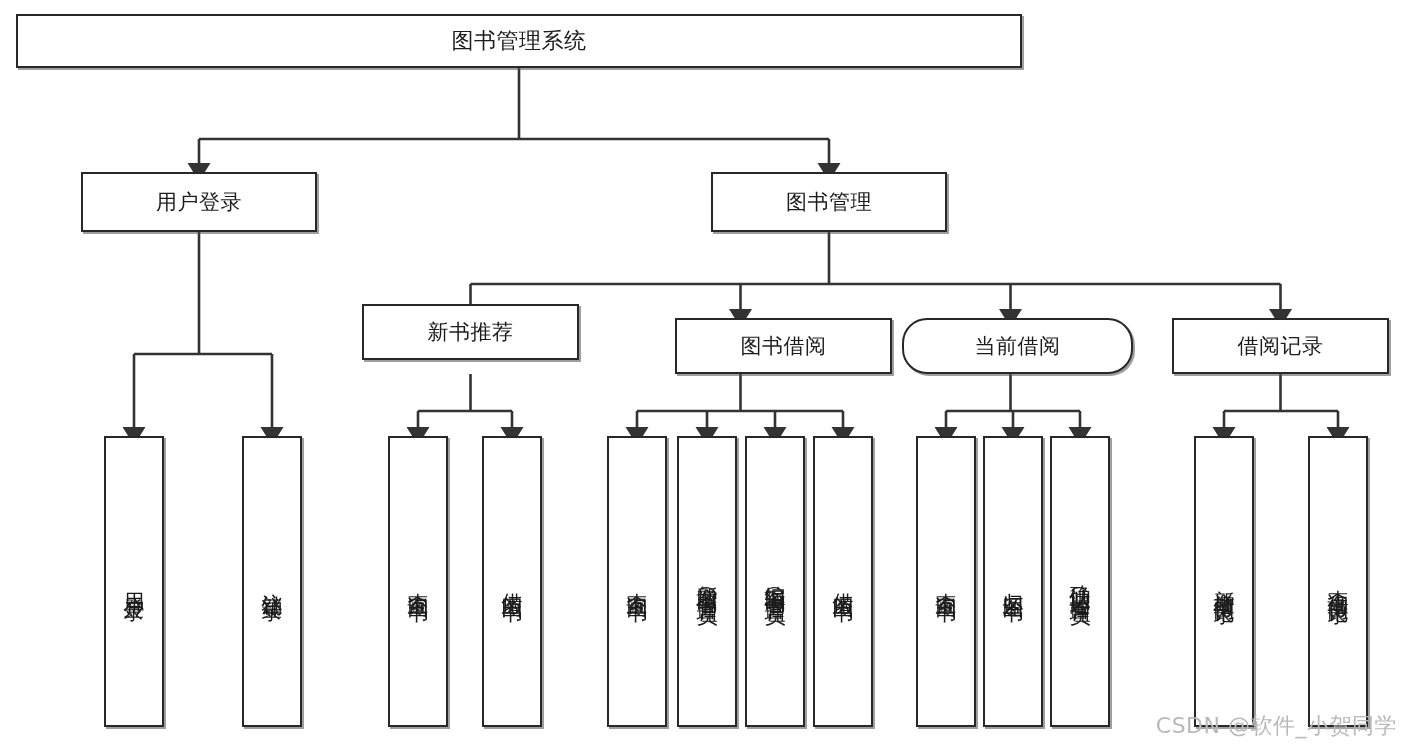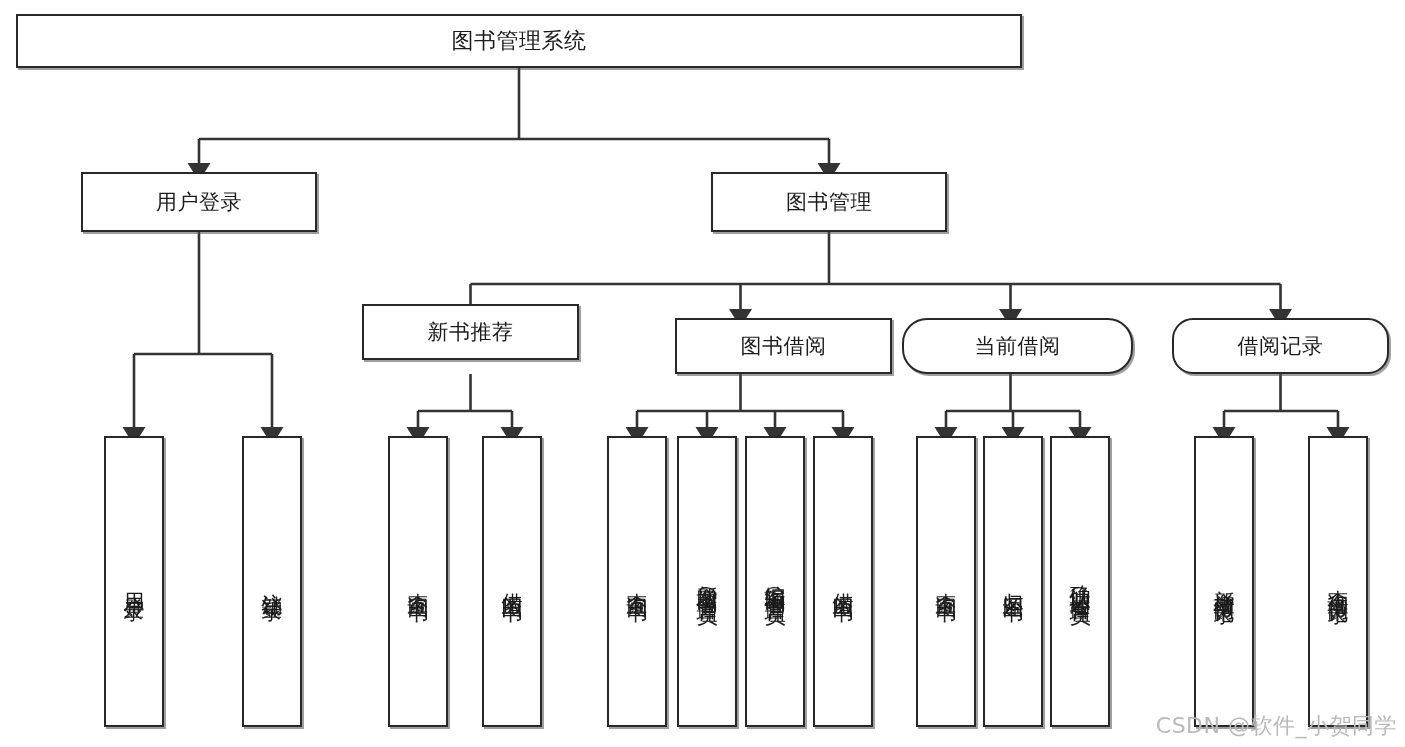--- a/index.html
+++ b/index.html
@@ -105,21 +105,21 @@
       </div>
       <div class="node-box" style="left: 362px; top: 304px; width: 217px; height: 56px;">
         <span class="node-label">新书推荐</span>
       </div>
       <div class="node-box" style="left: 632px; top: 318px; width: 217px; height: 56px; margin-left: 43px;">
         <span class="node-label">图书借阅</span>
       </div>
       <div class="node-box" style="left: 902px; top: 318px; width: 231px; height: 56px; border-radius: 25px;">
         <span class="node-label">当前借阅</span>
       </div>
-      <div class="node-box" style="left: 1172px; top: 318px; width: 217px; height: 56px; border-radius: 21px;">
+      <div class="node-box" style="left: 1172px; top: 318px; width: 217px; height: 56px;">
         <span class="node-label">借阅记录</span>
       </div>
       <div class="node-box vertical" style="left: 104px; top: 436px; width: 60px; height: 291px;">
         <span class="node-label">用户登录</span>
       </div>
       <div class="node-box vertical" style="left: 242px; top: 436px; width: 60px; height: 291px;">
         <span class="node-label">注销登录</span>
       </div>
       <div class="node-box vertical" style="left: 388px; top: 436px; width: 60px; height: 291px;">
         <span class="node-label">查询图书</span>

